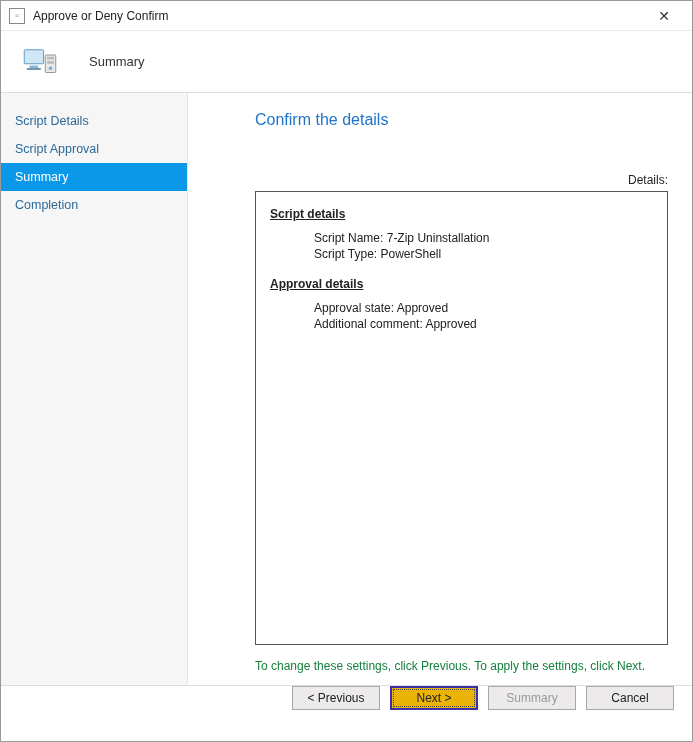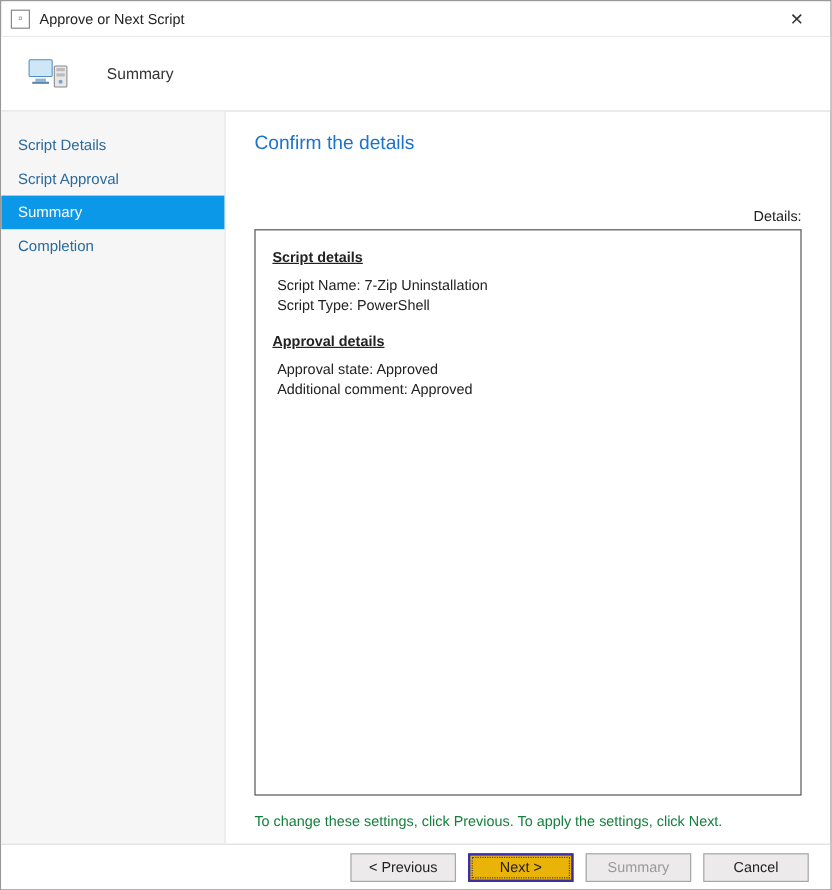--- a/index.html
+++ b/index.html
@@ -45,20 +45,21 @@
       border-bottom: 1px solid #ddd;
       background: #fff;
     }
     .banner-icon { width: 42px; height: 42px; margin-right: 28px; }
     .banner-title { font-size: 13px; color: #333; }
     
     .content {
       flex: 1;
       display: flex;
       min-height: 0;
+      gap: 43px;
     }
     .sidebar {
       width: 187px;
       background: #f6f6f6;
       border-right: 1px solid #e6e6e6;
       padding-top: 14px;
     }
     .side-item {
       padding: 4px 14px;
       font-size: 12.5px;
@@ -95,33 +96,32 @@
       overflow: auto;
       font-size: 12px;
       line-height: 16px;
     }
     .section-heading {
       font-weight: bold;
       text-decoration: underline;
       margin-bottom: 8px;
     }
     .section-block { margin-bottom: 14px; }
-    .kv { padding-left: 4px; }
+    .kv { padding-left: 4px; margin-left: 40px; }
     .hint {
       font-size: 12px;
       margin-top: 14px;
       color: #15803d;
     }
     
     .footer {
-      height: 38px;
+      height: 56px;
       border-top: 1px solid #ddd;
       display: flex;
       justify-content: flex-end;
-      align-items: center;
       gap: 10px;
       padding-right: 18px;
       background: #fff;
     }
     .btn {
       min-width: 88px;
       height: 24px;
       border: 1px solid #a7a7a7;
       background: #eceaea;
       font-size: 12px;
@@ -139,21 +139,21 @@
       color: #9a9a9a;
       background: #eceaea;
       cursor: default;
     }
   </style>
 </head>
 <body>
 
 <div class="titlebar">
   <div class="title-icon">▫</div>
-  <div class="title-text">Approve or Next Script</div>
+  <div class="title-text">Approve or Deny Confirm</div>
   <div class="close-btn">
     <span>✕</span>
   </div>
 </div>
 
 <div class="banner">
   <svg class="banner-icon" viewBox="0 0 48 48">
     <rect x="6" y="10" width="22" height="16" rx="1" fill="#cfe6f6" stroke="#4f8fbf"></rect>
     <rect x="12" y="28" width="10" height="3" fill="#8cb6d4"></rect>
     <rect x="9" y="31" width="16" height="2" fill="#5d87a6"></rect>

